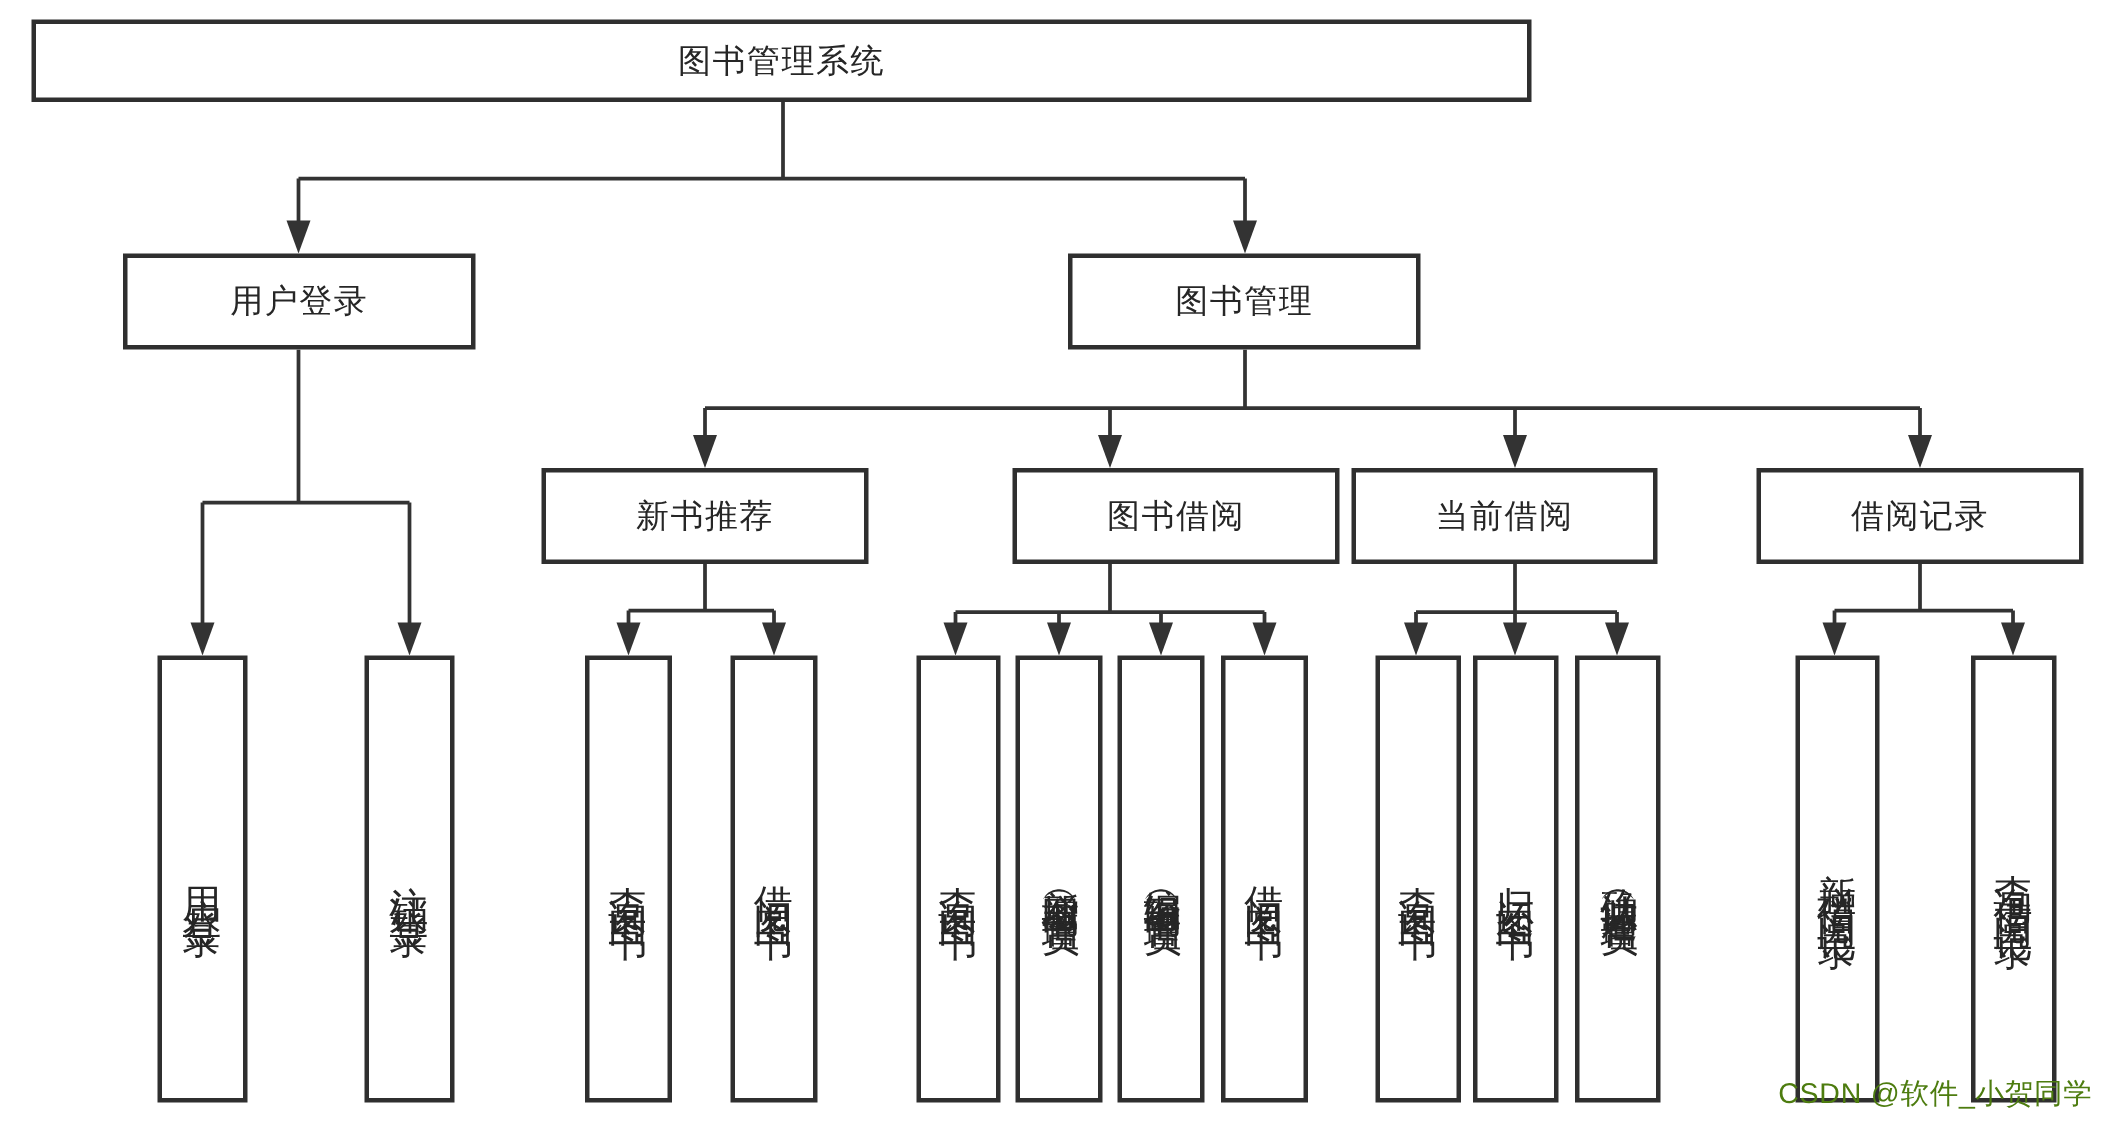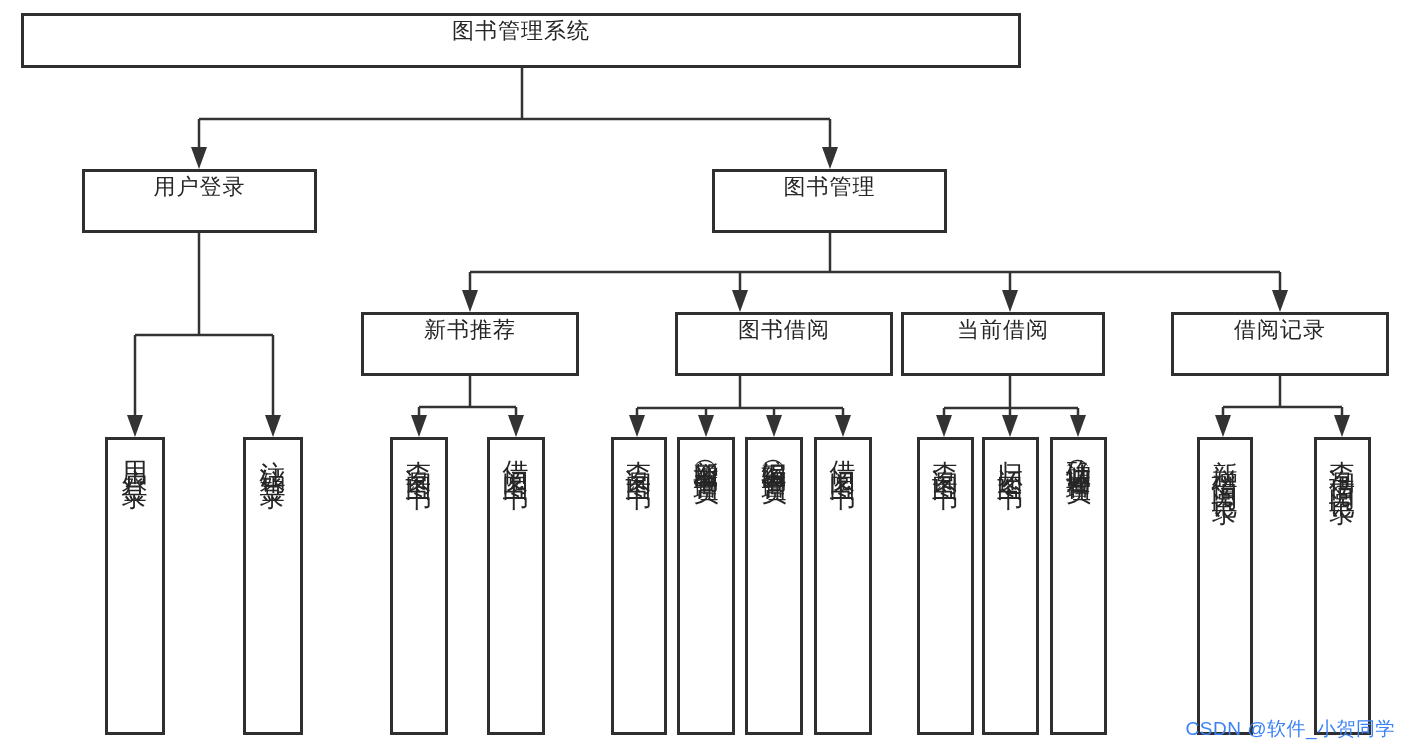--- a/index.html
+++ b/index.html
@@ -19,20 +19,21 @@
     position: absolute;
     left: 0; top: 0;
     width: 1405px; height: 747px;
   }
   .box {
     position: absolute;
     box-sizing: border-box;
     border: 3px solid #2f2f2f;
     background: #ffffff;
     display: flex;
+    align-items: center;
     justify-content: center;
     color: #262626;
   }
   .hlabel {
     font-size: 22px;
     letter-spacing: 1px;
     white-space: nowrap;
   }
   .vlabel {
     writing-mode: vertical-rl;
@@ -44,21 +45,21 @@
   }
   .vlabel.long {
     font-size: 25px;
     letter-spacing: 3px;
   }
   #watermark {
     position: absolute;
     right: 10px;
     top: 716px;
     font-size: 19px;
-    color: #3b82f6;
+    color: #4d7c0f;
     letter-spacing: 0.5px;
     white-space: nowrap;
   }
 </style>
 </head>
 <body>
 
 <div id="canvas">
 
   <svg id="wires" viewBox="0 0 1405 747" xmlns="http://www.w3.org/2000/svg">

